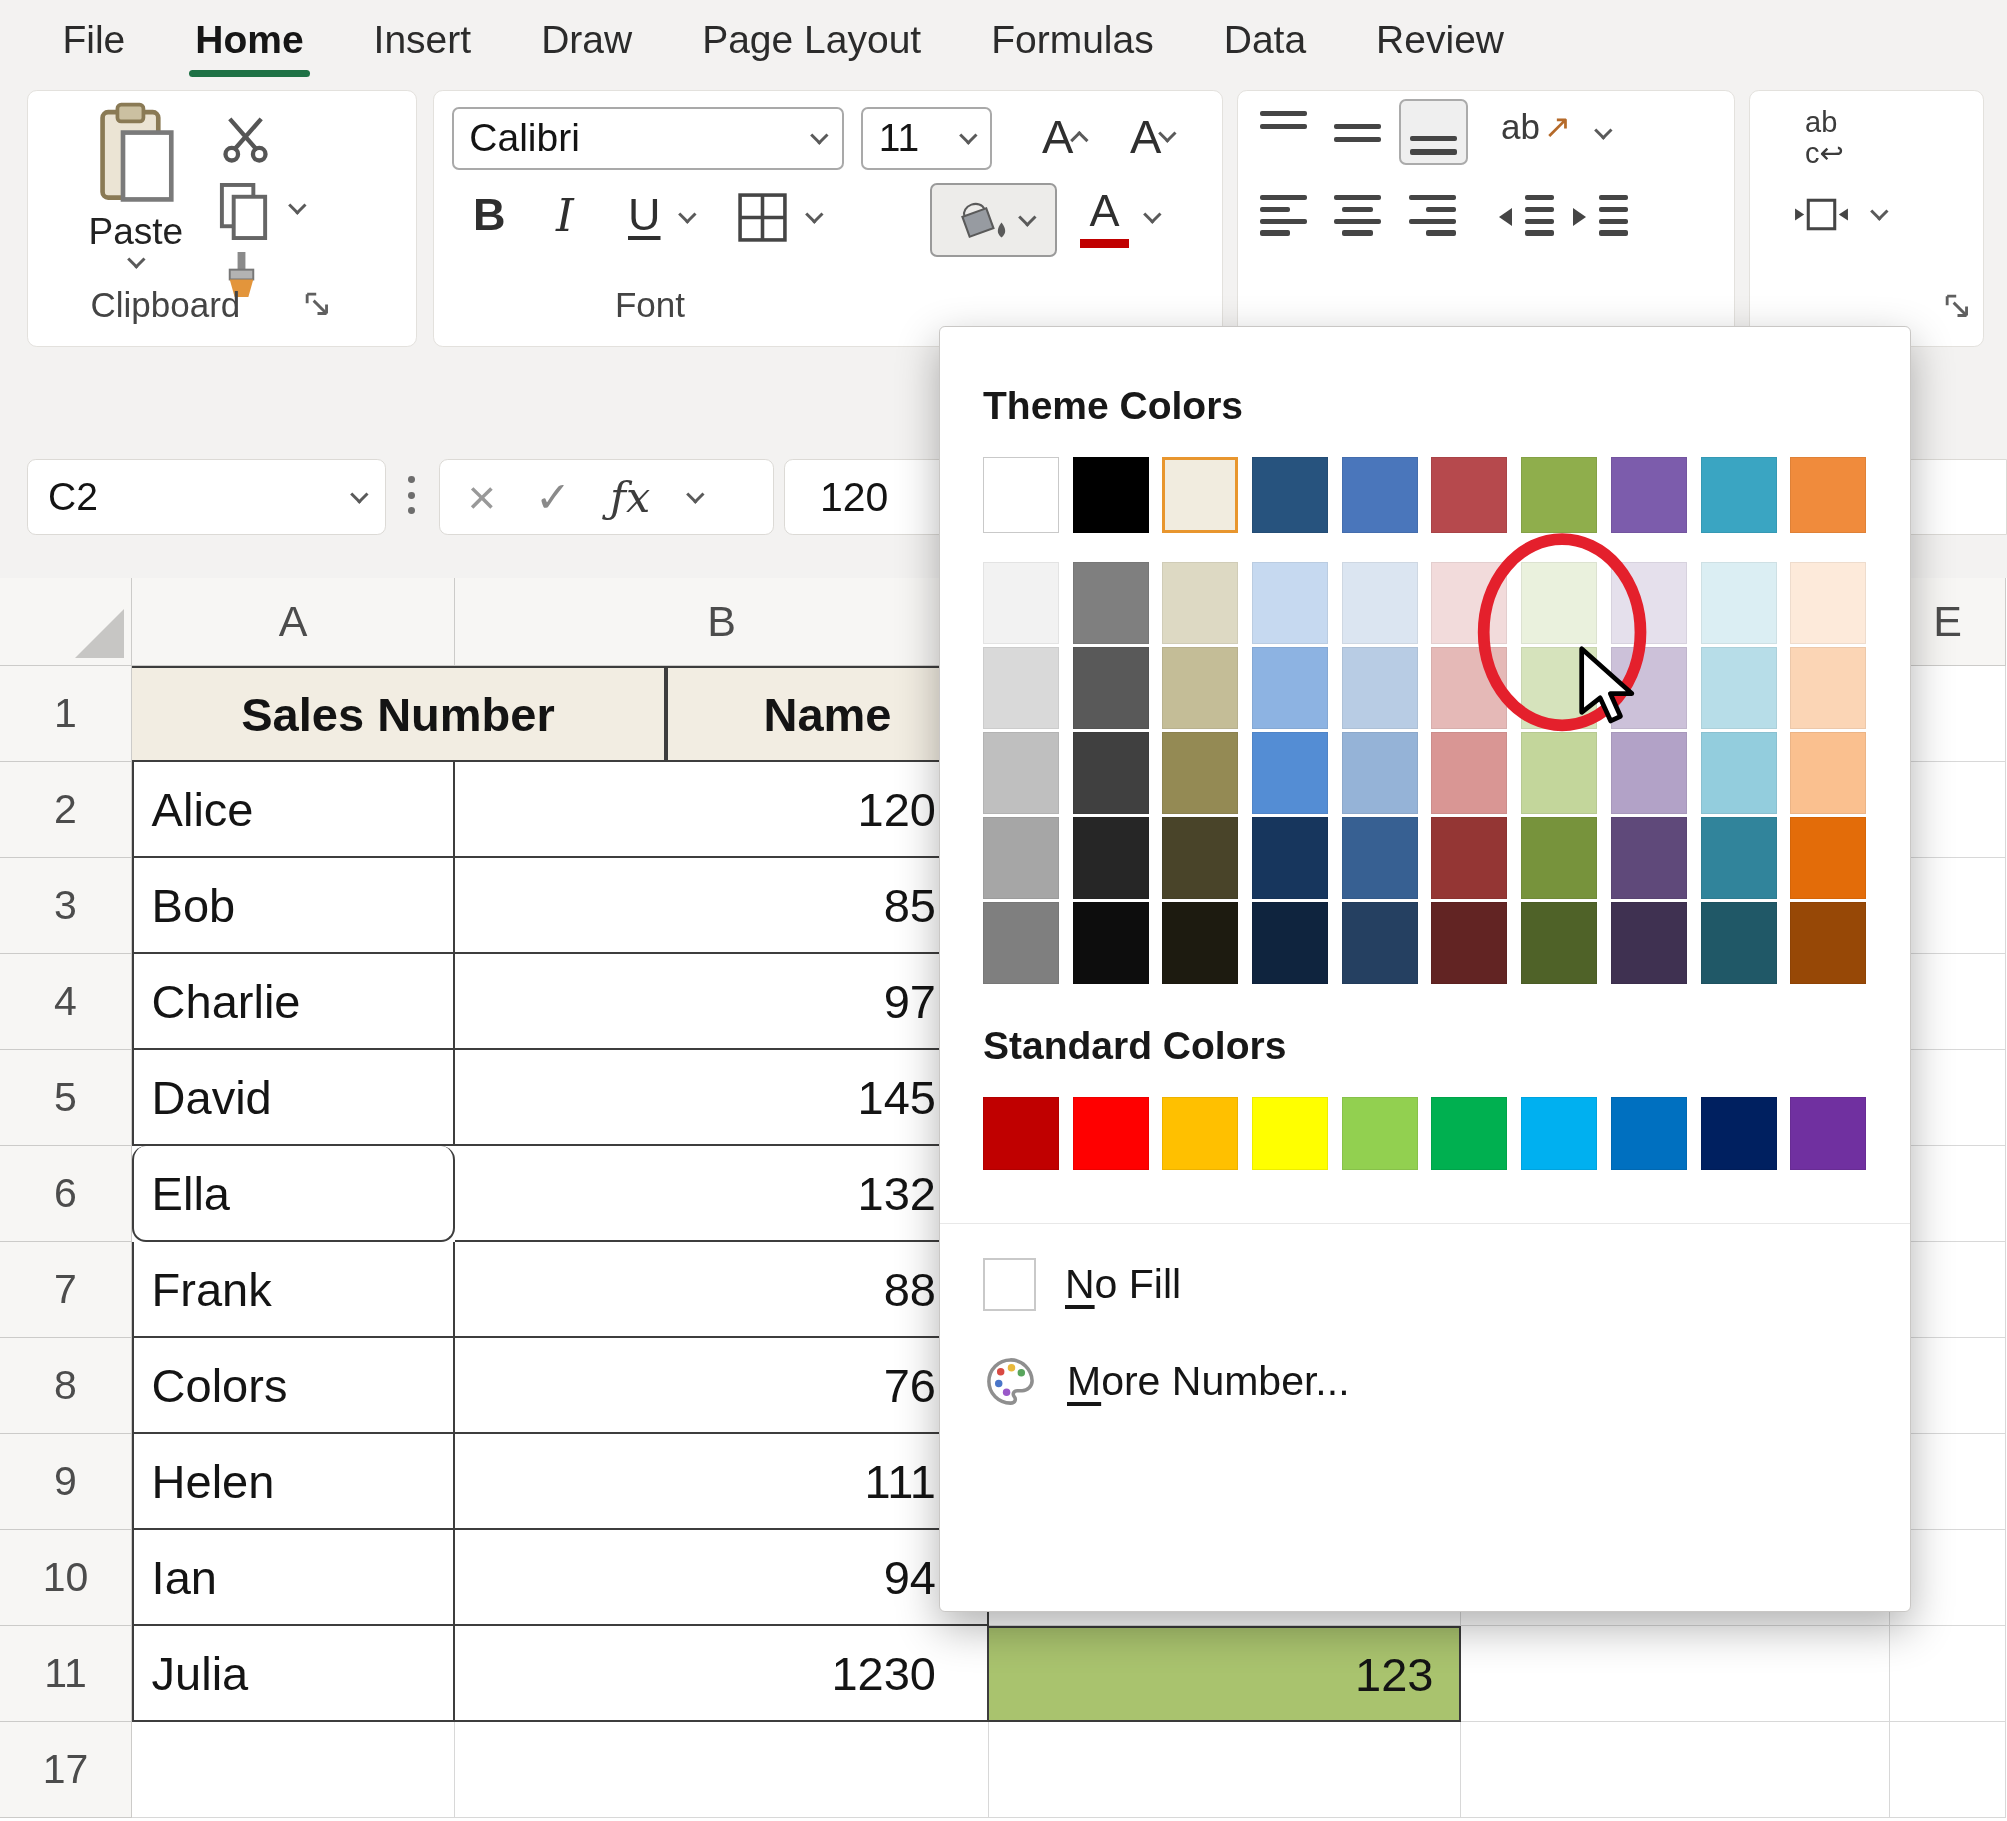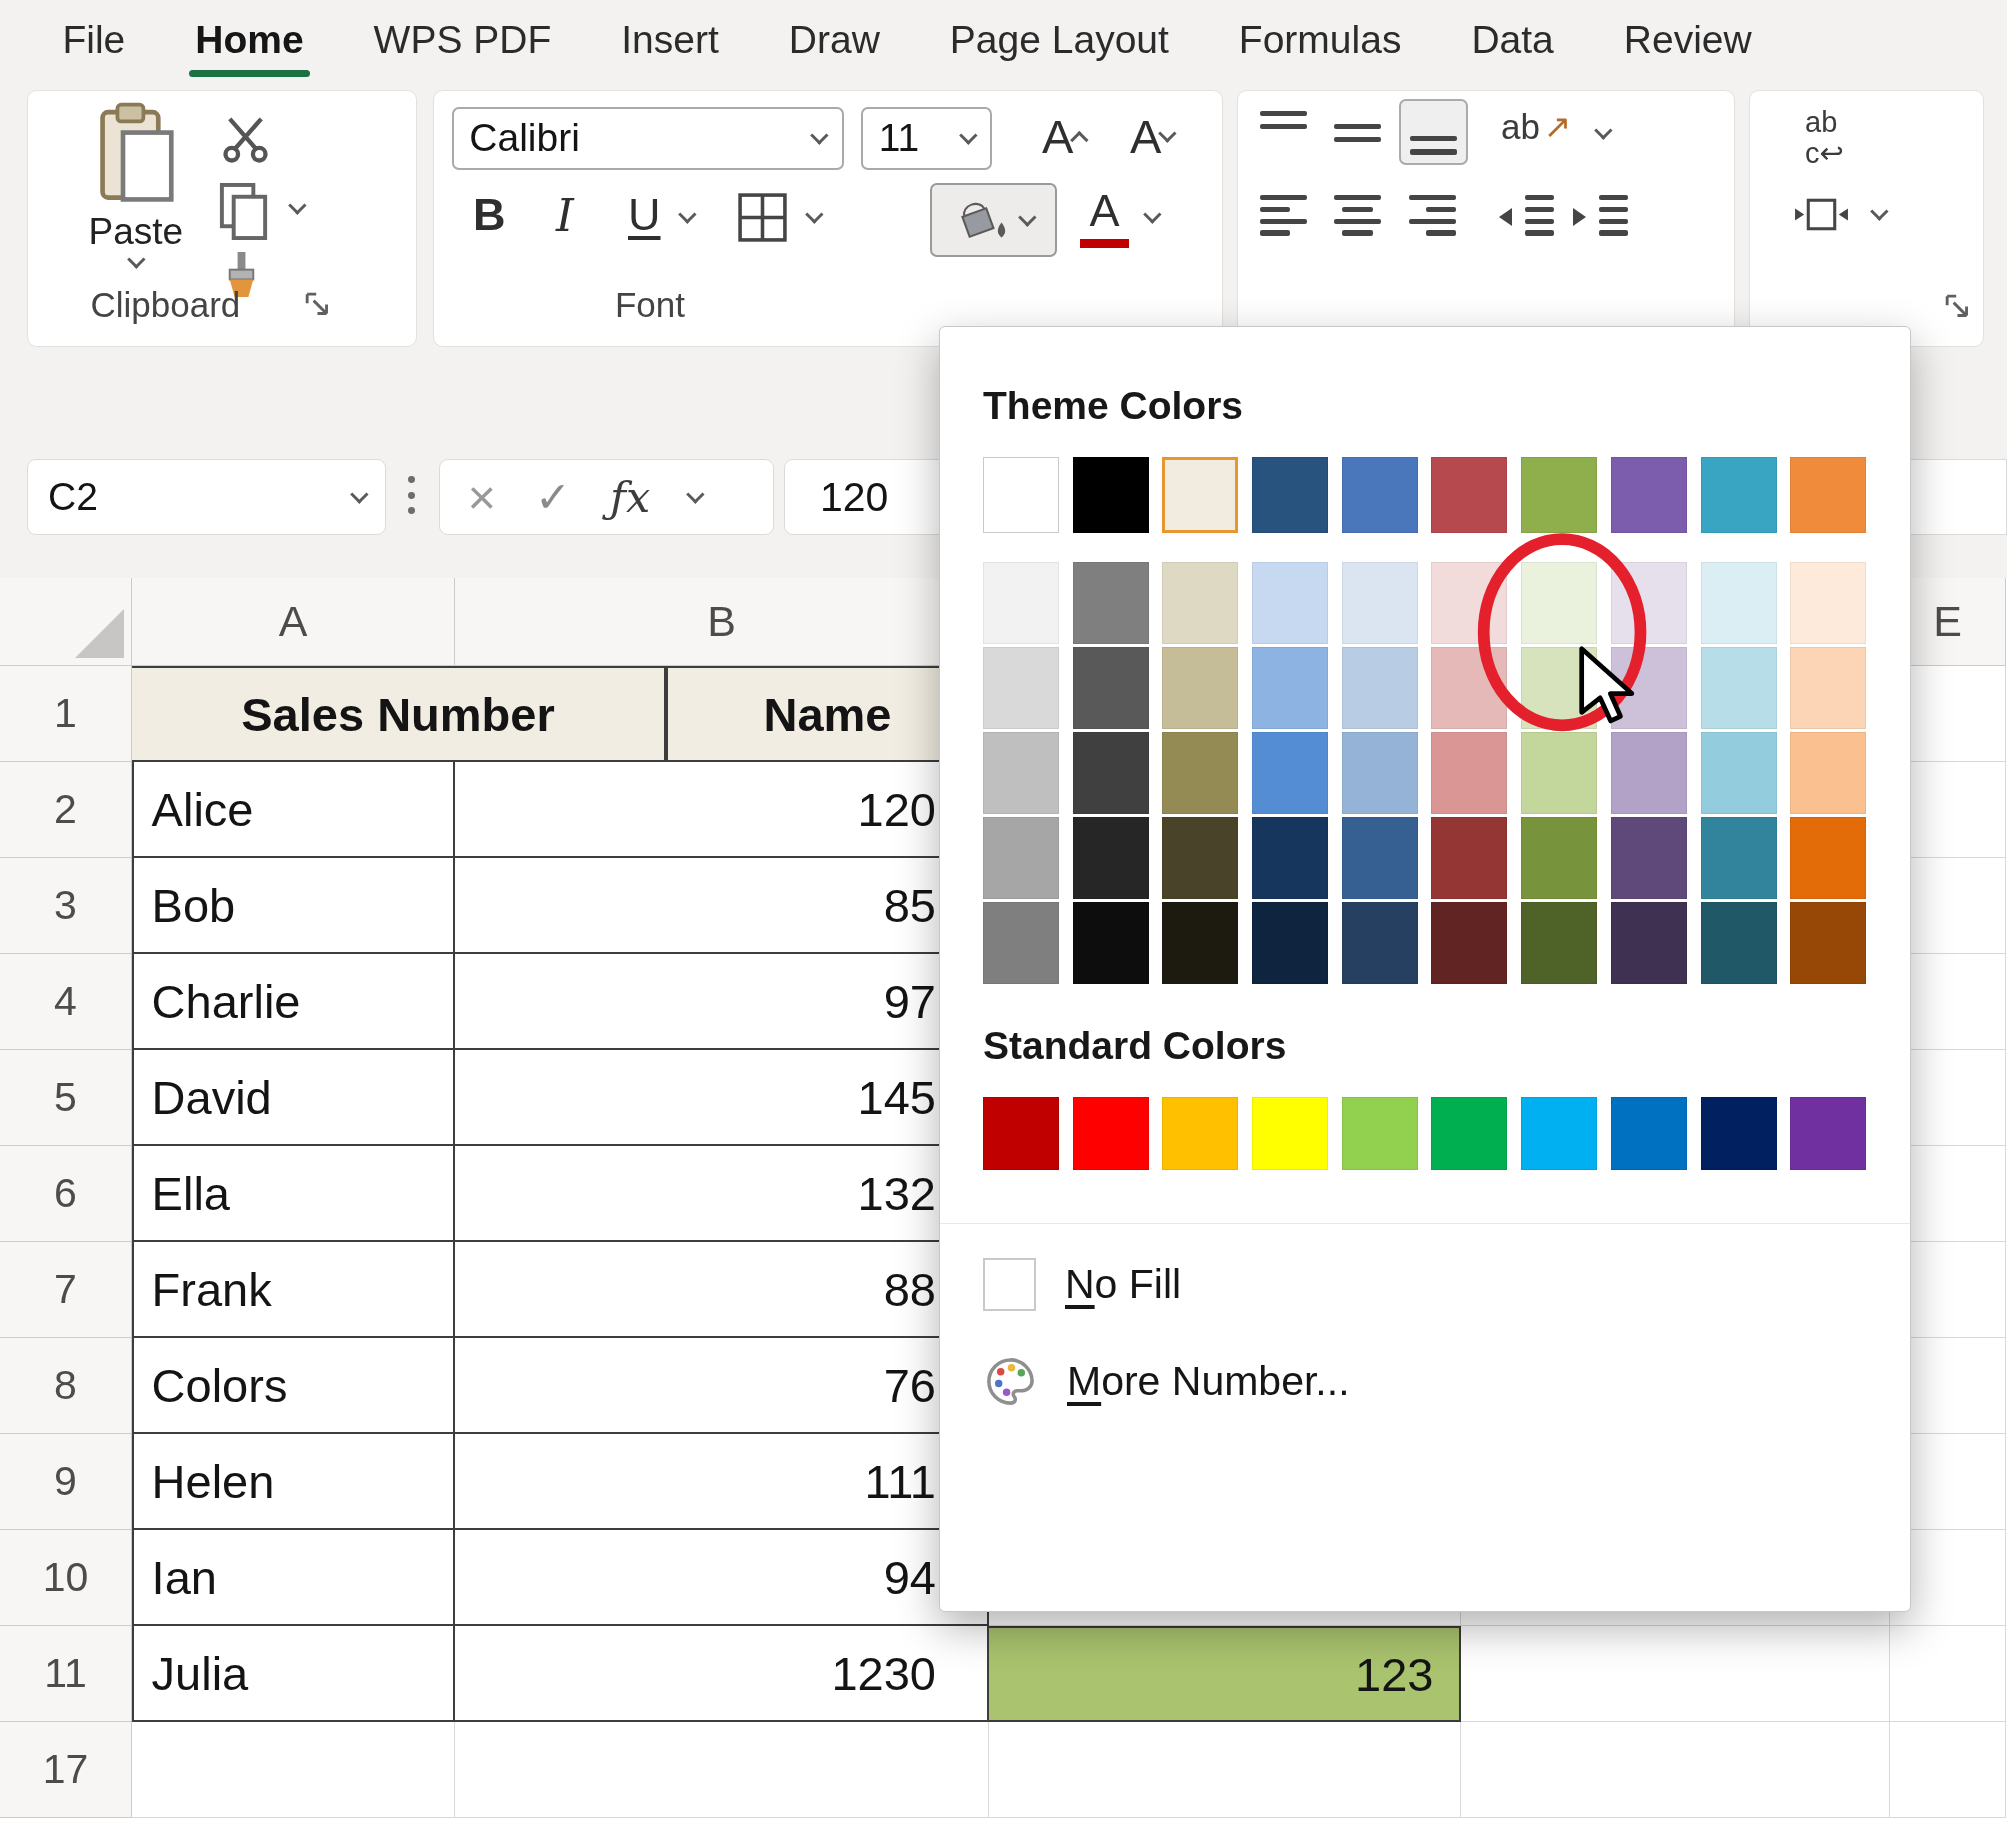--- a/index.html
+++ b/index.html
@@ -106,21 +106,20 @@
 
 
 #annot{position:absolute;left:0;top:0;width:2007px;height:1821px;z-index:60;pointer-events:none}
 </style>
 </head>
 <body>
 
 <nav class="menubar" data-name="menubar">
     <div class="menu-item" data-name="menu-file">File</div>
     <div class="menu-item active" data-name="menu-home">Home<div class="mi-underline" data-name="active-tab-underline" style="background: rgb(30, 113, 69);"></div></div>
-    <div class="menu-item" data-name="menu-wps-pdf">WPS PDF</div>
     <div class="menu-item" data-name="menu-insert">Insert</div>
     <div class="menu-item" data-name="menu-draw">Draw</div>
     <div class="menu-item" data-name="menu-page-layout">Page Layout</div>
     <div class="menu-item" data-name="menu-formulas">Formulas</div>
     <div class="menu-item" data-name="menu-data">Data</div>
     <div class="menu-item" data-name="menu-review">Review</div>
   </nav>
 
 <section class="panel" id="p-clip" data-name="clipboard-group">
   <div class="paste-btn" data-name="paste-button">
@@ -372,21 +371,21 @@
     <div class="sheet-row" data-name="sheet-row-5" style="height: 96px;">
       <div class="cell rowhead" data-name="row-header-5" style="width: 132px;">5</div>
       <div class="cell ca tb first" data-name="cell-A5" style="width: 323px;">David</div>
       <div class="cell cb tb" data-name="cell-B5" style="width: 534px;">145</div>
       <div class="cell cc" data-name="cell-C5" style="width: 472px;"></div>
       <div class="cell" data-name="cell-D5" style="width: 429px;"></div>
       <div class="cell" data-name="cell-E5" style="width: 116px;"></div>
     </div>
     <div class="sheet-row" data-name="sheet-row-6" style="height: 96px;">
       <div class="cell rowhead" data-name="row-header-6" style="width: 132px;">6</div>
-      <div class="cell ca tb first" data-name="cell-A6" style="width: 323px;">Ella</div>
+      <div class="cell ca tb first" data-name="cell-A6" style="width: 323px; border-radius: 14px;">Ella</div>
       <div class="cell cb tb" data-name="cell-B6" style="width: 534px;">132</div>
       <div class="cell cc" data-name="cell-C6" style="width: 472px;"></div>
       <div class="cell" data-name="cell-D6" style="width: 429px;"></div>
       <div class="cell" data-name="cell-E6" style="width: 116px;"></div>
     </div>
     <div class="sheet-row" data-name="sheet-row-7" style="height: 96px;">
       <div class="cell rowhead" data-name="row-header-7" style="width: 132px;">7</div>
       <div class="cell ca tb first" data-name="cell-A7" style="width: 323px;">Frank</div>
       <div class="cell cb tb" data-name="cell-B7" style="width: 534px;">88</div>
       <div class="cell cc" data-name="cell-C7" style="width: 472px;"></div>

